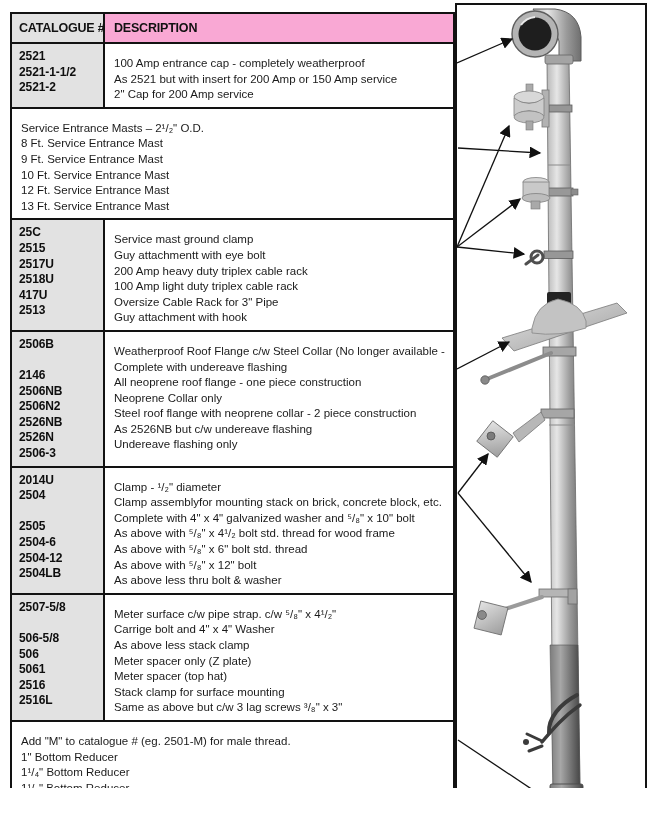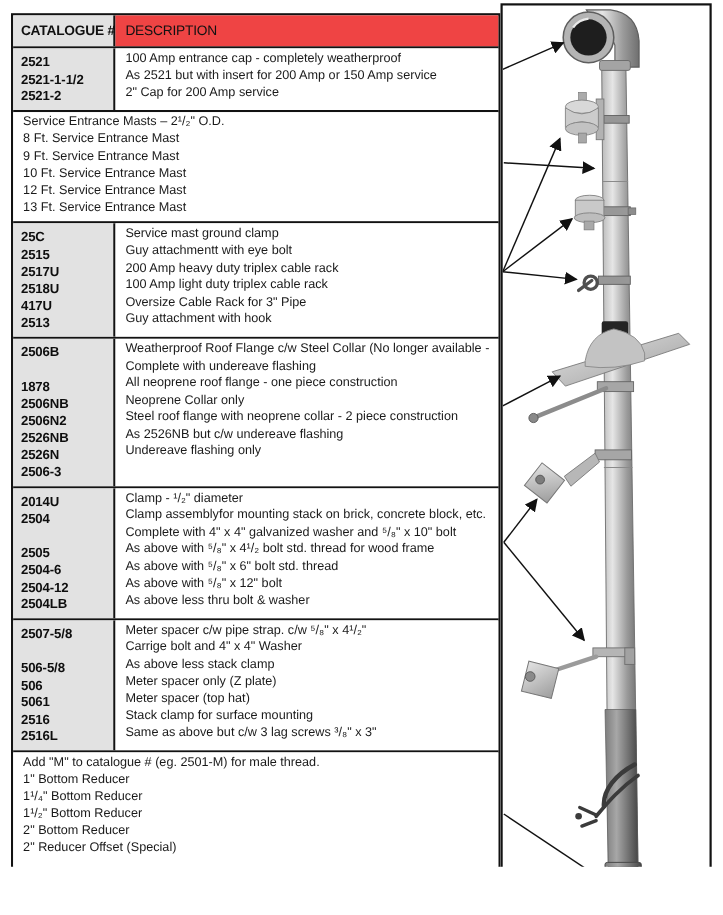--- a/index.html
+++ b/index.html
@@ -12,31 +12,31 @@
     box-sizing:border-box; border:2px solid #121212; background:#fff;
     display:flex; flex-direction:column;
   }
   .t-header { display:flex; flex:0 0 auto; height:28px; border-bottom:2px solid #121212; }
   .h-cat {
     width:93px; box-sizing:border-box; border-right:2px solid #121212;
     background:#e2e2e2; display:flex; align-items:center; padding-left:7px;
     font-weight:bold; font-size:12.5px; color:#111; letter-spacing:-0.2px; white-space:nowrap;
   }
   .h-desc {
-    flex:1; background:#ef4444; display:flex; align-items:center; padding-left:9px;
-    font-weight:normal; font-size:12.5px; color:#111; letter-spacing:-0.2px;
+    flex:1; background:#f9a8d4; display:flex; align-items:center; padding-left:9px;
+    font-weight:bold; font-size:12.5px; color:#111; letter-spacing:-0.2px;
   }
   .t-body { flex:1 1 auto; display:flex; flex-direction:column; min-height:0; }
   .section { display:flex; border-bottom:2px solid #121212; flex:0 0 auto; }
   .section:last-child { border-bottom:none; flex:1 1 auto; }
   .col-cat {
     width:93px; box-sizing:border-box; background:#e2e2e2;
     border-right:2px solid #121212; padding:5px 0 4px 7px;
   }
-  .col-desc { flex:1; background:#fff; padding:2px 0 4px 9px; overflow:hidden; }
+  .col-desc { flex:1; background:#fff; padding:12px 0 4px 9px; overflow:hidden; }
   .line { height:15.6px; line-height:15.6px; font-size:11.5px; color:#1a1a1a; white-space:nowrap; }
   .col-cat .line { font-weight:bold; font-size:12px; color:#0e0e0e; letter-spacing:-0.1px; }
 
   
   .figure-panel {
     position:absolute; left:455px; top:3px; width:192px; height:819px;
     box-sizing:border-box; border:2px solid #121212; background:#fff;
   }
   .figure-panel svg { display:block; }
 </style>
@@ -88,21 +88,21 @@
             <div class="line">200 Amp heavy duty triplex cable rack</div>
             <div class="line">100 Amp light duty triplex cable rack</div>
             <div class="line">Oversize Cable Rack for 3" Pipe</div>
             <div class="line">Guy attachment with hook</div>
           </div>
         </div>
         <div class="section">
           <div class="col-cat">
             <div class="line">2506B</div>
             <div class="line"></div>
-            <div class="line">1878</div>
+            <div class="line">2146</div>
             <div class="line">2506NB</div>
             <div class="line">2506N2</div>
             <div class="line">2526NB</div>
             <div class="line">2526N</div>
             <div class="line">2506-3</div>
           </div>
           <div class="col-desc">
             <div class="line">Weatherproof Roof Flange c/w Steel Collar (No longer available -</div>
             <div class="line">Complete with undereave flashing</div>
             <div class="line">All neoprene roof flange - one piece construction</div>
@@ -136,21 +136,21 @@
           <div class="col-cat">
             <div class="line">2507-5/8</div>
             <div class="line"></div>
             <div class="line">506-5/8</div>
             <div class="line">506</div>
             <div class="line">5061</div>
             <div class="line">2516</div>
             <div class="line">2516L</div>
           </div>
           <div class="col-desc">
-            <div class="line">Meter spacer c/w pipe strap. c/w ⁵/₈" x 4¹/₂"</div>
+            <div class="line">Meter surface c/w pipe strap. c/w ⁵/₈" x 4¹/₂"</div>
             <div class="line">Carrige bolt and 4" x 4" Washer</div>
             <div class="line">As above less stack clamp</div>
             <div class="line">Meter spacer only (Z plate)</div>
             <div class="line">Meter spacer (top hat)</div>
             <div class="line">Stack clamp for surface mounting</div>
             <div class="line">Same as above but c/w 3 lag screws ³/₈" x 3"</div>
           </div>
         </div>
         <div class="section">
           <div class="col-desc">

